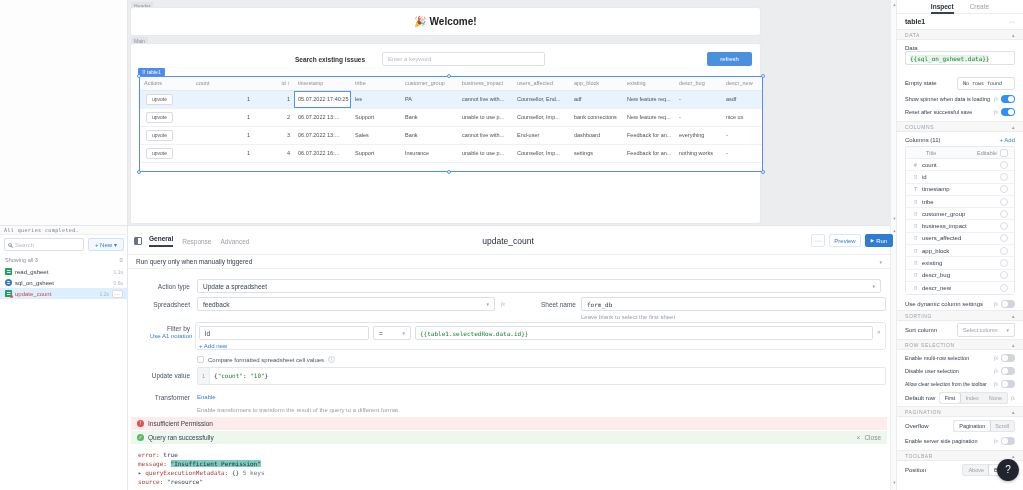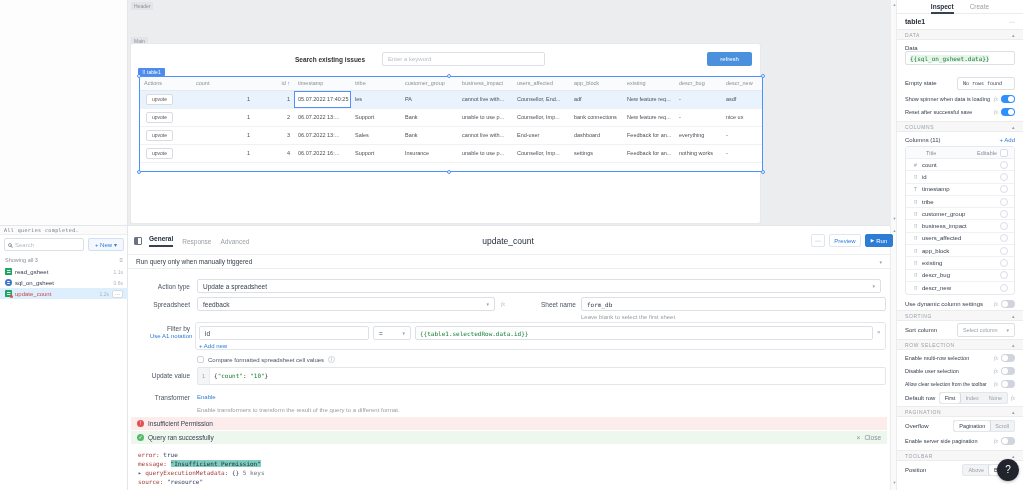--- a/index.html
+++ b/index.html
@@ -122,20 +122,23 @@
 </style>
 </head>
 <body>
 
 <div id="stage">
 
   <div id="topleft" class="abs"></div>
 
   <div id="canvas" class="abs">
     <span class="chip abs" style="left:3px;top:2px;">Header</span>
+    <div class="panel abs" style="left:3px;top:8px;width:629px;height:27px;">
+      <div id="welcome">🎉 Welcome!</div>
+    </div>
 
     <span class="chip abs" style="left:3px;top:37px;">Main</span>
     <div class="panel abs" style="left:3px;top:44px;width:629px;height:179px;">
       <span id="search-label" class="abs" style="left:164px;top:12px;">Search existing issues</span>
       <div class="input abs" style="left:251px;top:8px;width:163px;height:14px;">
         <span>Enter a keyword</span>
       </div>
       <div class="btn-blue abs" style="left:576px;top:8px;width:45px;height:14px;">refresh</div>
 
       <span class="chip-blue abs" style="left:7px;top:24px;"><span>⠿ </span><span>table1</span></span>

